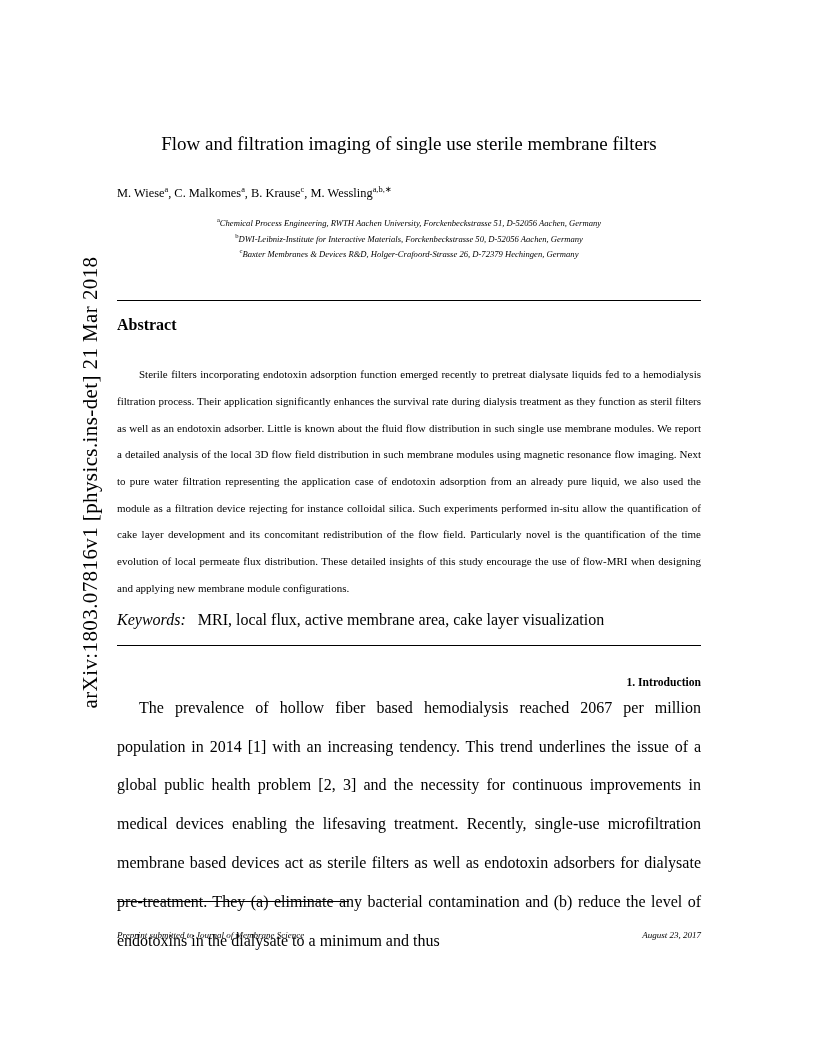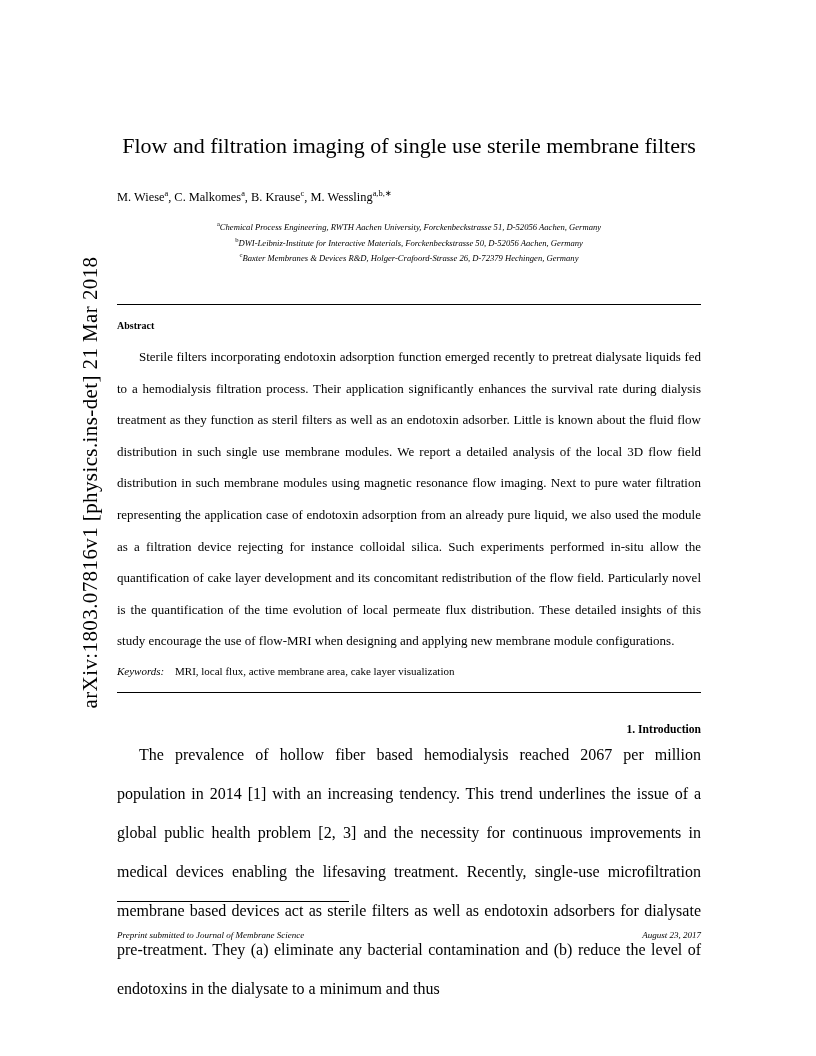--- a/index.html
+++ b/index.html
@@ -38,21 +38,21 @@
   .content {
     position: absolute;
     left: 117px;
     top: 0;
     width: 584px;
     height: 1056px;
   }
   .title {
     margin-top: 132px;
     text-align: center;
-    font-size: 22px;
+    font-size: 19px;
     line-height: 1.3;
     font-weight: normal;
   }
   .authors {
     margin-top: 27px;
     text-align: left;
     font-size: 12.4px;
   }
   .authors sup { font-size: 8.4px; }
   .affil {
@@ -65,34 +65,34 @@
   .affil sup { font-style: normal; font-size: 6.6px; }
   .rule {
     border: none;
     border-top: 0.8px solid #000;
     margin: 0;
   }
   .rule-abs-top { margin-top: 38px; }
   .rule-abs-bot { margin-top: 13px; }
   .abstract-head {
     margin-top: 15px;
-    font-size: 10px;
+    font-size: 16px;
     font-weight: bold;
   }
   .abstract-body {
-    margin-top: 10px;
-    font-size: 13px;
+    margin-top: 27px;
+    font-size: 11px;
     line-height: 2.43;
     text-align: justify;
     text-indent: 22px;
     hyphens: none;
   }
   .keywords {
     margin-top: 6px;
-    font-size: 11px;
+    font-size: 16px;
     line-height: 1.5;
   }
   .keywords .kw-label {
     font-style: italic;
   }
   .keywords .kw-list { margin-left: 8px; }
   .section-head {
     margin-top: 30px;
     font-size: 11.6px;
     font-weight: bold;

